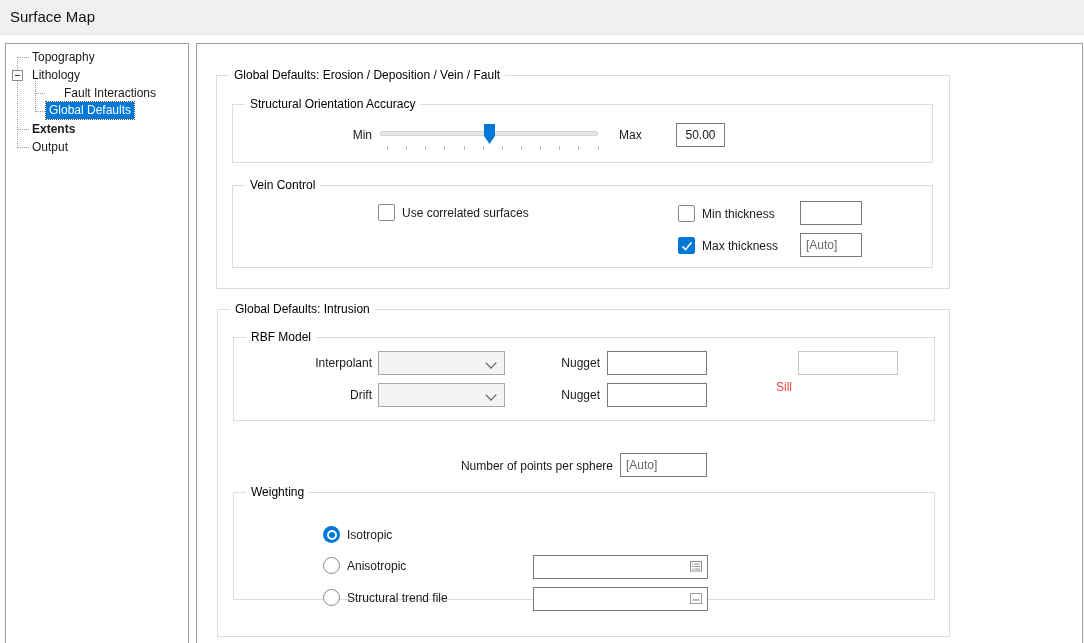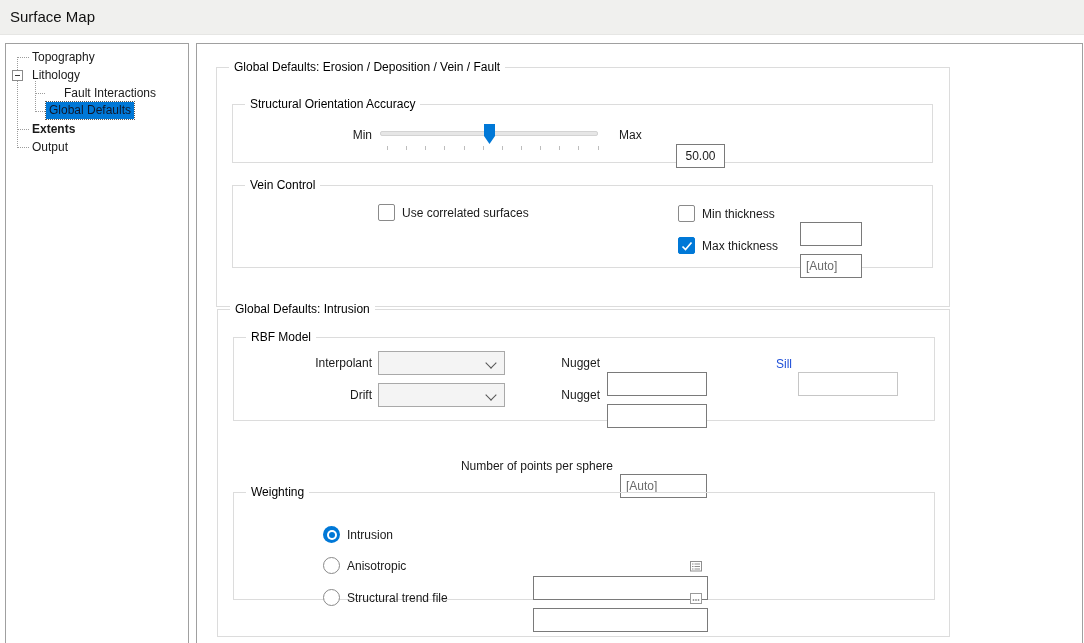--- a/index.html
+++ b/index.html
@@ -10,36 +10,36 @@
   .topbar{position:absolute; left:0; top:0; width:1084px; height:34px; background:#f0f0ee; border-bottom:1px solid #e6e6e4;}
   .topbar .title{position:absolute; left:10px; top:0; line-height:34px; font-size:15px; color:#111;}
 
   
   .panel{position:absolute; background:#fff; border:1px solid #a0a0a0; box-sizing:border-box;}
   #tree-panel{left:5px; top:43px; width:184px; height:610px;}
   #main-panel{left:196px; top:43px; width:887px; height:610px;}
 
   
   .tree-label{position:absolute; font-size:12px; color:#1a1a1a; height:16px; line-height:16px; white-space:nowrap; cursor:default;}
-  .tree-sel{position:absolute; left:40px; top:101px; height:17px; line-height:17px; background:#0078d7; color:#0f172a; font-size:12px; padding:0 3px; outline:1px dotted #555; white-space:nowrap;}
+  .tree-sel{position:absolute; left:40px; top:101px; height:17px; line-height:17px; background:#0078d7; color:#ffffff; font-size:12px; padding:0 3px; outline:1px dotted #555; white-space:nowrap;}
   .conn{position:absolute; border:0;}
   .conn.v{border-left:1px dotted #9c9c9c; width:0;}
   .conn.h{border-top:1px dotted #9c9c9c; height:0;}
   .expander{position:absolute; left:6px; top:69px; width:11px; height:11px; background:#fff; border:1px solid #8a8a8a; box-sizing:border-box;}
   .expander::after{content:""; position:absolute; left:2px; top:4px; width:5px; height:1px; background:#3a3a3a;}
 
   
   .groupbox{position:absolute; border:1px solid #dcdcdc; box-sizing:border-box; background:transparent;}
   .gb-label{position:absolute; top:-8px; left:12px; background:#fff; padding:0 5px; font-size:12px; color:#000; white-space:nowrap; line-height:15px;}
 
   .lbl{position:absolute; font-size:12px; color:#1a1a1a; height:16px; line-height:16px; white-space:nowrap;}
   .lbl.right{text-align:right;}
-  .lbl.disabled{color:#1d4ed8;}
-
-  .textbox{position:absolute; box-sizing:border-box; border:1px solid #7a7a7a; background:#fff; font-family:"Liberation Sans",sans-serif; font-size:12px; color:#1a1a1a; padding:0 5px; outline:none;margin-top:21px;}
+  .lbl.disabled{color:#ef4444;margin-top:23px;}
+
+  .textbox{position:absolute; box-sizing:border-box; border:1px solid #7a7a7a; background:#fff; font-family:"Liberation Sans",sans-serif; font-size:12px; color:#1a1a1a; padding:0 5px; outline:none;}
   .textbox.center{text-align:center;}
   .textbox.auto{color:#6a6a6a;}
   .textbox.disabled{border-color:#c6c6c6;}
 
   .combo{position:absolute; box-sizing:border-box; border:1px solid #a9a9a9; background:#f4f4f4; cursor:default;}
   .combo .chev{position:absolute; right:9px; top:7px; width:7px; height:7px; border-left:1px solid #555; border-bottom:1px solid #555; transform:rotate(-45deg);}
 
   .checkbox{position:absolute; width:17px; height:17px; box-sizing:border-box; border:1px solid #8a8a8a; border-radius:2px; background:#fff; cursor:default;}
   .checkbox.checked{background:#0078d7; border-color:#0078d7;}
   .checkbox.checked svg{position:absolute; left:2px; top:3px;}
@@ -82,21 +82,21 @@
     <div class="tree-label" style="left:26px; top:5px;">Topography</div>
     <div class="tree-label" style="left:26px; top:23px;">Lithology</div>
     <div class="tree-label" style="left:58px; top:41px;">Fault Interactions</div>
     <div class="tree-sel" style="left:40px; top:58px;">Global Defaults</div>
     <div class="tree-label" style="left:26px; top:77px;font-weight:bold;">Extents</div>
     <div class="tree-label" style="left:26px; top:95px;">Output</div>
   </div>
 
   <div class="panel" id="main-panel"></div>
 
-  <div class="groupbox" style="left:216px; top:67px; width:734px; height:240px;">
+  <div class="groupbox" style="left:216px; top:75px; width:734px; height:214px;">
     <span class="gb-label">Global Defaults: Erosion / Deposition / Vein / Fault</span>
   </div>
 
   <div class="groupbox" style="left:232px; top:104px; width:701px; height:59px;">
     <span class="gb-label">Structural Orientation Accuracy</span>
   </div>
   <div class="lbl right" style="left:310px; top:127px; width:62px;">Min</div>
   <div class="groove"></div>
   <div class="thumb"></div>
   <div class="ticks">
@@ -159,21 +159,21 @@
   <div class="lbl right" style="left:500px; top:387px; width:100px;">Nugget</div>
   <input class="textbox" style="left: 607px; top: 383px; width: 100px; height: 24px;" value="">
 
   <div class="lbl right" style="left:380px; top:458px; width:233px;">Number of points per sphere</div>
   <input class="textbox auto" style="left: 620px; top: 453px; width: 87px; height: 24px;" value="[Auto]">
 
   <div class="groupbox" style="left:233px; top:492px; width:702px; height:108px;">
     <span class="gb-label">Weighting</span>
   </div>
   <div class="radio selected" style="left:323px; top:526px;"></div>
-  <div class="lbl" style="left:347px; top:527px;">Intrusion</div>
+  <div class="lbl" style="left:347px; top:527px;">Isotropic</div>
 
   <div class="radio" style="left:323px; top:557px;"></div>
   <div class="lbl" style="left:347px; top:558px;">Anisotropic</div>
   <div class="input-wrap" style="left:533px; top:555px; width:175px; height:24px;">
     <input class="textbox" value="" style="">
     <span class="icon-btn">
       <svg width="16" height="15" viewBox="0 0 16 15">
         <rect x="2.5" y="2.5" width="11" height="9.5" fill="#fff" stroke="#8f8f8f"></rect>
         <line x1="4" y1="5" x2="5.5" y2="5" stroke="#8f8f8f"></line>
           <line x1="6.5" y1="5" x2="12" y2="5" stroke="#8f8f8f"></line>

